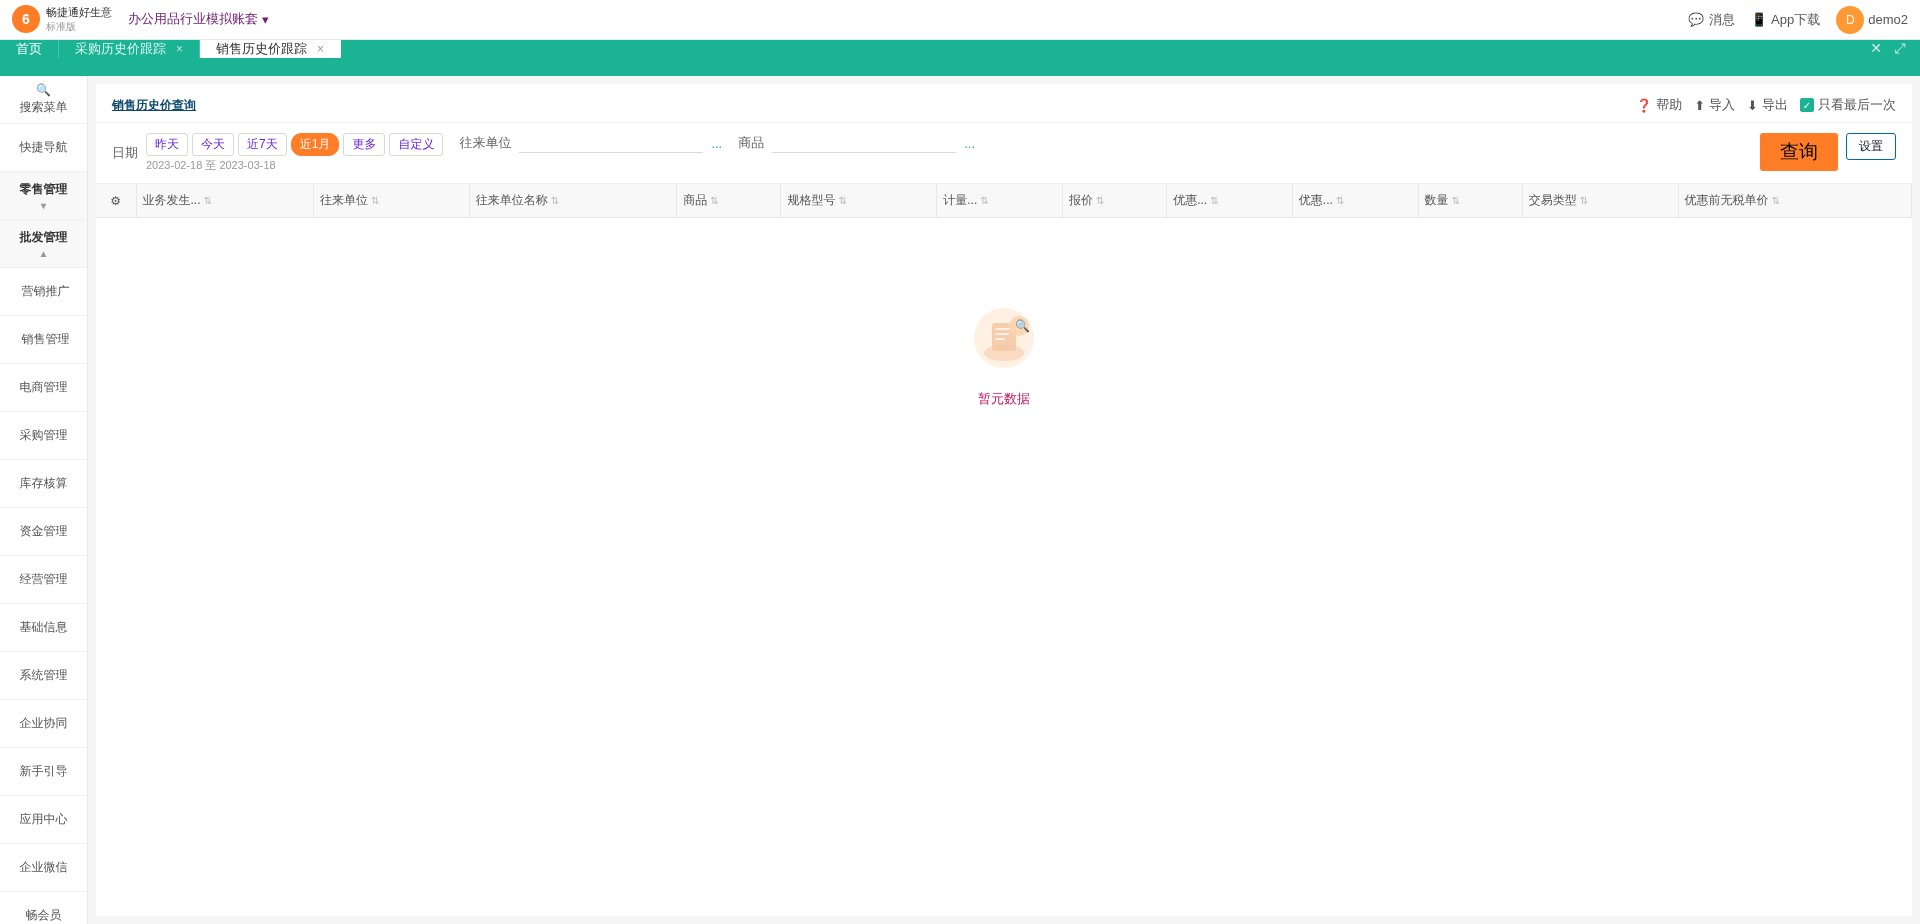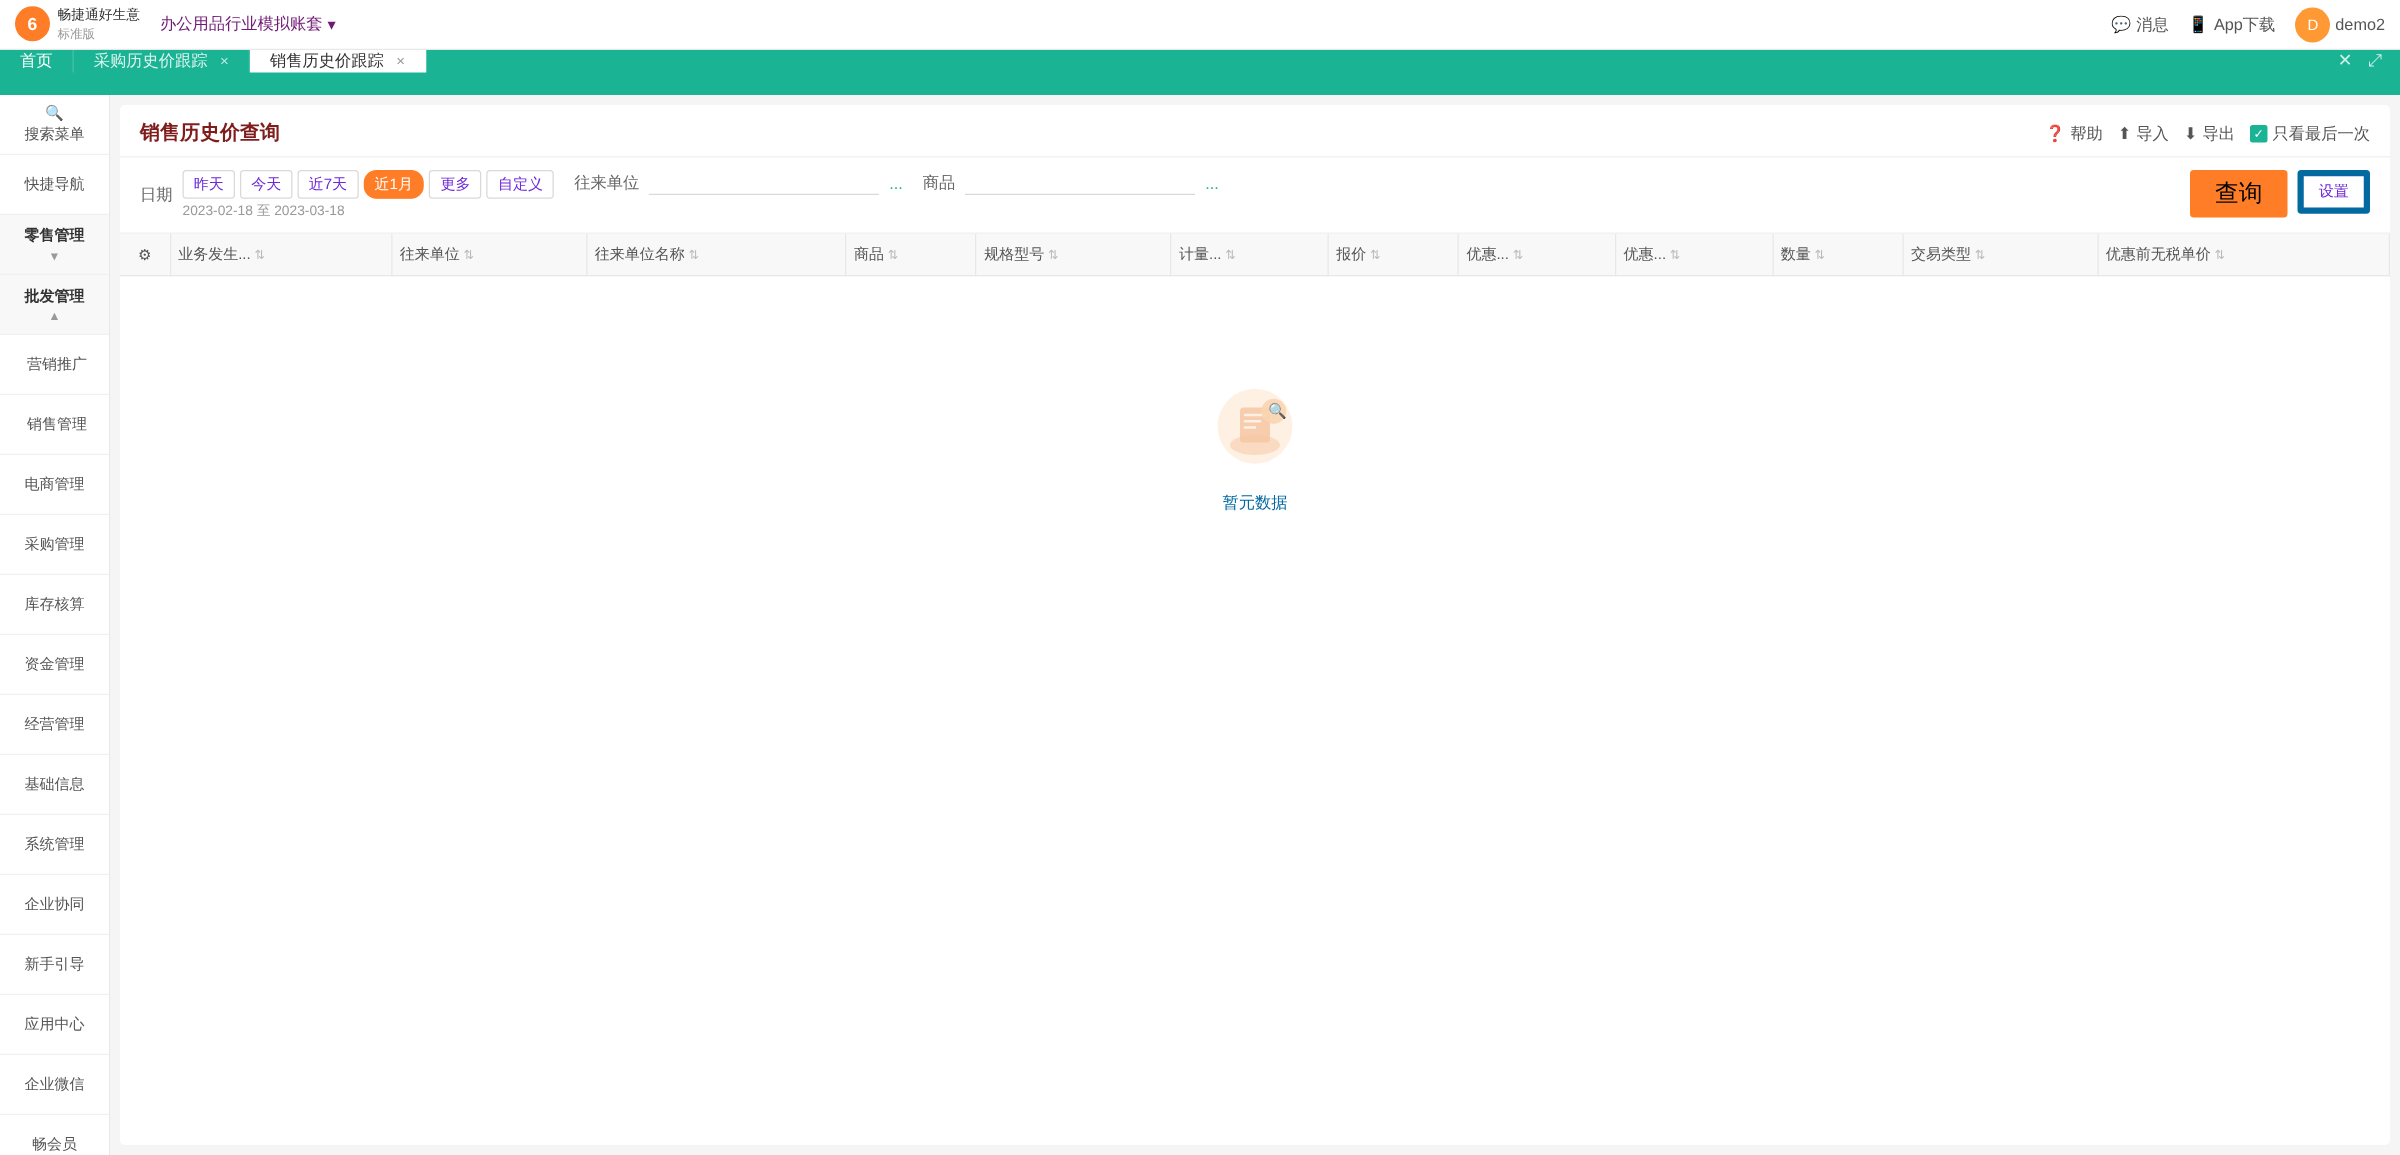--- a/index.html
+++ b/index.html
@@ -196,23 +196,24 @@
       overflow: hidden;
     }
     .page-header {
       display: flex;
       align-items: center;
       justify-content: space-between;
       padding: 12px 16px 8px;
       border-bottom: 1px solid #f0f0f0;
     }
     .page-title {
-      font-size: 16px;
+      font-size: 12px;
       font-weight: bold;
-      color: #7f1d1d;
+      color: #0c4a6e;
+      text-decoration: underline;
     }
     .page-actions {
       display: flex;
       align-items: center;
       gap: 12px;
       font-size: 13px;
       color: #555;
     }
     .page-action-item {
       display: flex;
@@ -311,22 +312,22 @@
       background: #ff7d26;
       color: #000000;
       border: none;
       padding: 6px 20px;
       border-radius: 3px;
       font-size: 19px;
       cursor: pointer;
     }
     .btn-settings {
       background: #fff;
-      color: #6d28d9;
-      border: 5px solid #0369a1;
+      color: #0f172a;
+      border: 1px solid #0369a1;
       padding: 4px 12px;
       border-radius: 3px;
       font-size: 12px;
       cursor: pointer;
     }
 
     
     .table-wrapper {
       flex: 1;
       overflow: auto;
@@ -368,21 +369,21 @@
       justify-content: center;
       padding: 80px 0;
     }
     .empty-icon {
       width: 80px;
       height: 80px;
       margin-bottom: 12px;
     }
     .empty-text {
       font-size: 13px;
-      color: #0369a1;
+      color: #be185d;
     }
 
     
     ::-webkit-scrollbar { width: 6px; height: 6px; }
     ::-webkit-scrollbar-track { background: #f1f1f1; }
     ::-webkit-scrollbar-thumb { background: #ccc; border-radius: 3px; }
   </style>
 </head>
 <body>
 

